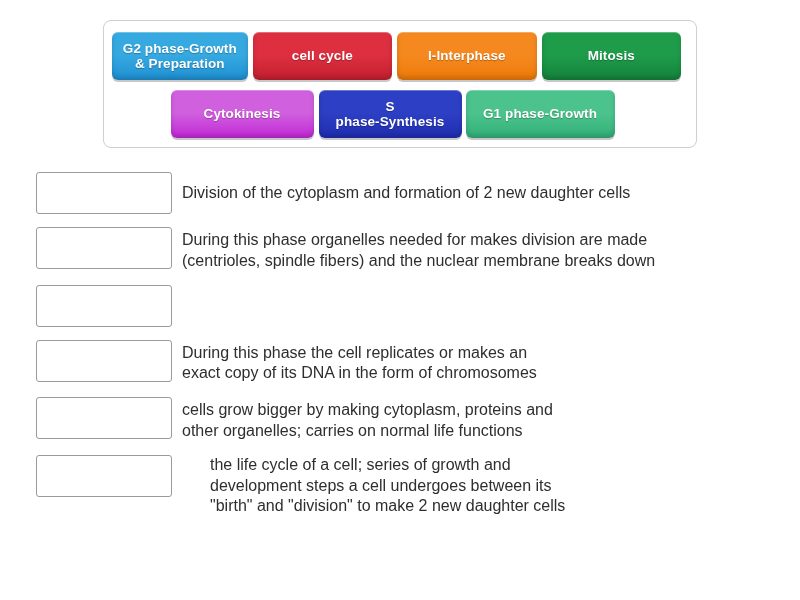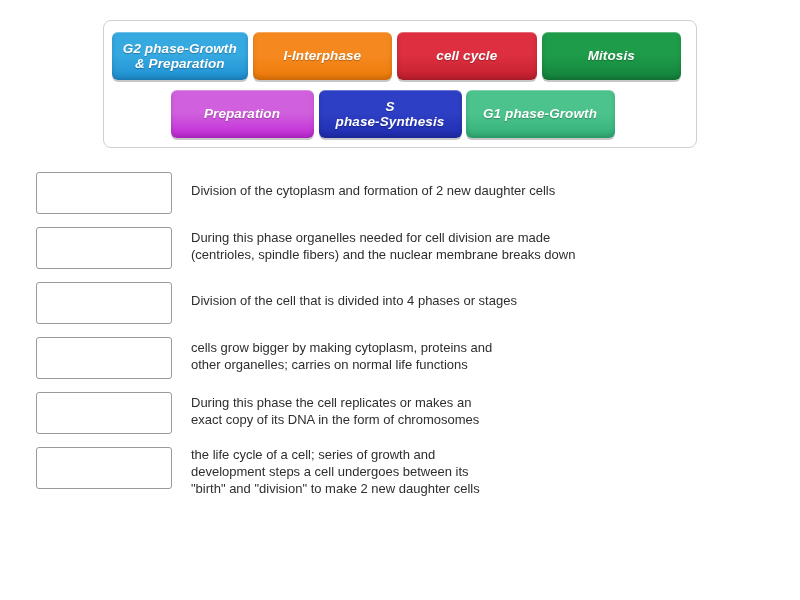--- a/index.html
+++ b/index.html
@@ -20,21 +20,20 @@
     position: absolute;
     left: 103px;
     top: 20px;
     width: 594px;
     height: 128px;
     box-sizing: border-box;
     border: 1px solid #cfcfcf;
     border-radius: 8px;
     background: #ffffff;
     padding: 8px;
-    font-style: italic;
   }
 
   .tile-row {
     display: flex;
     position: absolute;
     left: 0;
     width: 100%;
     box-sizing: border-box;
   }
   #tile-row-1 {
@@ -103,78 +102,77 @@
     height: 42px;
     min-width: 136px;
     box-sizing: border-box;
     border: 1px solid #9a9a9a;
     border-radius: 3px;
     background: #ffffff;
     cursor: pointer;
   }
 
   .definition {
-    margin-left: 19px;
+    margin-left: 10px;
     color: #2e2e2e;
-    font-size: 13px;
+    font-size: 16px;
     line-height: 1.30;
     padding-top: 2px;
     white-space: pre-line;
     font-family: "Liberation Sans", sans-serif;
   }
 
   
   .match-row.lines-1 .definition { padding-top: 11px; }
   .match-row.lines-2 .definition { padding-top: 3px; }
   .match-row.lines-3 .definition { padding-top: 0px; }
-  .match-row.lines-3 { margin-bottom: 6px; }
+  .match-row.lines-3 { margin-bottom: 6px; gap: 28px; }
   .match-row.lines-3 + .match-row { margin-bottom: 13px; }
 </style>
 </head>
 <body>
 
 <div id="tile-tray">
   <div class="tile-row" id="tile-row-1">
       <div class="tile" id="tile-0" style="background: linear-gradient(rgb(54, 169, 225) 0%, rgb(54, 169, 225) 48%, rgb(30, 144, 210) 100%);">G2 phase-Growth
 &amp; Preparation</div>
+      <div class="tile" id="tile-1" style="background: linear-gradient(rgb(221, 47, 63) 0%, rgb(221, 47, 63) 48%, rgb(196, 31, 47) 100%);">cell cycle</div>
       <div class="tile" id="tile-2" style="background: linear-gradient(rgb(245, 137, 31) 0%, rgb(245, 137, 31) 48%, rgb(238, 122, 9) 100%);">I-Interphase</div>
-      <div class="tile" id="tile-1" style="background: linear-gradient(rgb(221, 47, 63) 0%, rgb(221, 47, 63) 48%, rgb(196, 31, 47) 100%);">cell cycle</div>
       <div class="tile" id="tile-3" style="background: linear-gradient(rgb(30, 156, 74) 0%, rgb(30, 156, 74) 48%, rgb(20, 131, 60) 100%);">Mitosis</div>
     </div>
   <div class="tile-row" id="tile-row-2">
-      <div class="tile" id="tile-4" style="background: linear-gradient(rgb(208, 96, 221) 0%, rgb(208, 96, 221) 48%, rgb(194, 40, 216) 100%);">Preparation</div>
+      <div class="tile" id="tile-4" style="background: linear-gradient(rgb(208, 96, 221) 0%, rgb(208, 96, 221) 48%, rgb(194, 40, 216) 100%);">Cytokinesis</div>
       <div class="tile" id="tile-5" style="background: linear-gradient(rgb(45, 63, 196) 0%, rgb(45, 63, 196) 48%, rgb(31, 45, 176) 100%);">S
 phase-Synthesis</div>
       <div class="tile" id="tile-6" style="background: linear-gradient(rgb(76, 195, 140) 0%, rgb(76, 195, 140) 48%, rgb(50, 176, 120) 100%);">G1 phase-Growth</div>
     </div>
 </div>
 
 <div id="match-list">
     <div class="match-row lines-1">
       <div class="drop-zone"></div>
       <div class="definition">Division of the cytoplasm and formation of 2 new daughter cells</div>
     </div>
     <div class="match-row lines-2">
       <div class="drop-zone"></div>
-      <div class="definition">During this phase organelles needed for cell division are made
+      <div class="definition">During this phase organelles needed for makes division are made
 (centrioles, spindle fibers) and the nuclear membrane breaks down</div>
     </div>
     <div class="match-row lines-1">
       <div class="drop-zone"></div>
-      <div class="definition">Division of the cell that is divided into 4 phases or stages</div>
+    </div>
+    <div class="match-row lines-2">
+      <div class="drop-zone"></div>
+      <div class="definition">During this phase the cell replicates or makes an
+exact copy of its DNA in the form of chromosomes</div>
     </div>
     <div class="match-row lines-2">
       <div class="drop-zone"></div>
       <div class="definition">cells grow bigger by making cytoplasm, proteins and
 other organelles; carries on normal life functions</div>
-    </div>
-    <div class="match-row lines-2">
-      <div class="drop-zone"></div>
-      <div class="definition">During this phase the cell replicates or makes an
-exact copy of its DNA in the form of chromosomes</div>
     </div>
     <div class="match-row lines-3">
       <div class="drop-zone"></div>
       <div class="definition">the life cycle of a cell; series of growth and
 development steps a cell undergoes between its
 "birth" and "division" to make 2 new daughter cells</div>
     </div>
   </div>
 
 </body></html>

